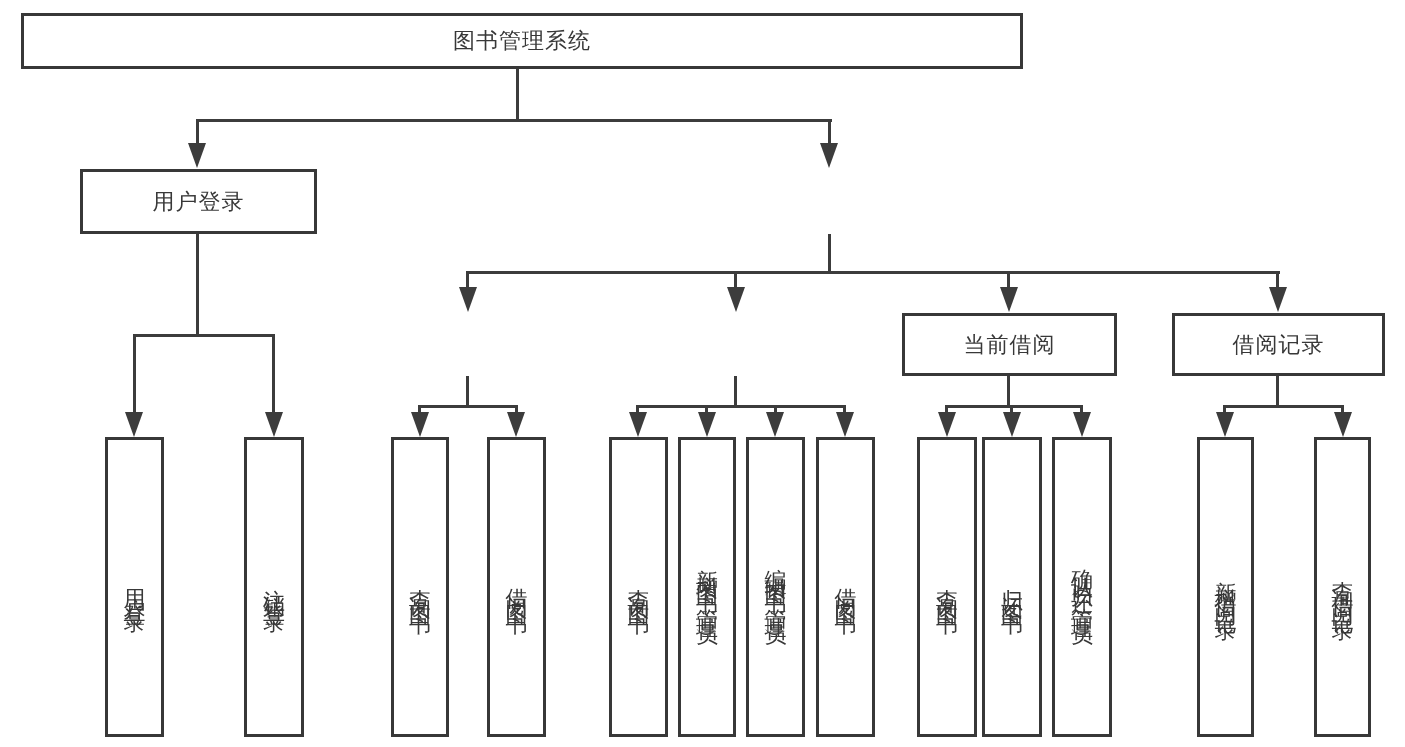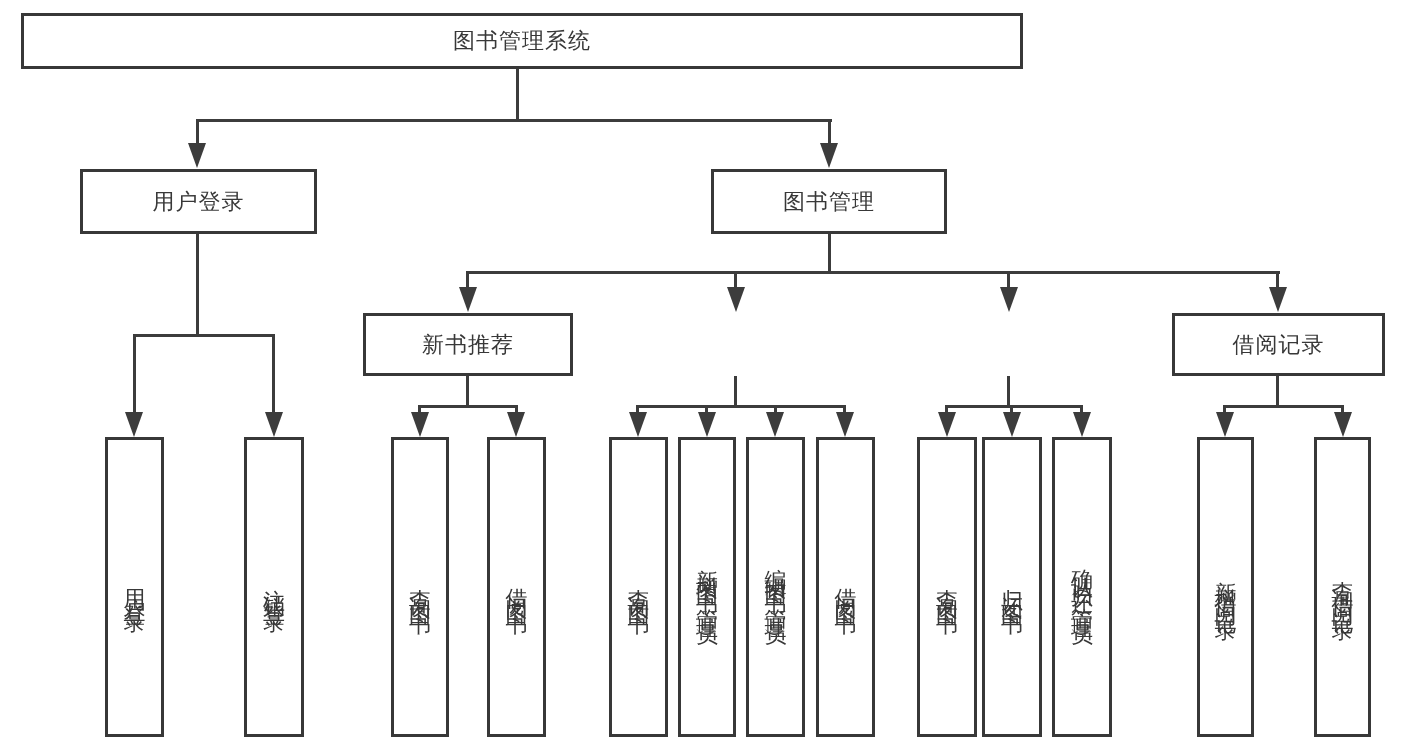--- a/index.html
+++ b/index.html
@@ -77,44 +77,41 @@
   <div class="line" style="left:196px; top:119px; width:636px; height:3px;"></div>
 
   <div class="line" style="left:196px; top:119px; width:3px; height:28px;"></div>
   <div class="line" style="left:828px; top:119px; width:3px; height:28px;"></div>
   <div class="arrow" style="left:188px; top:143px;"></div>
   <div class="arrow" style="left:820px; top:143px;"></div>
 
   <div class="box hbox" style="left:80px; top:169px; width:237px; height:65px;">
     <span>用户登录</span>
   </div>
-  <div class="box hbox" style="left:711px; top:169px; width:236px; height:65px;">
-    <span>图书管理</span>
-  </div>
 
   <div class="line" style="left:196px; top:234px; width:3px; height:103px;"></div>
   <div class="line" style="left:133px; top:334px; width:142px; height:3px;"></div>
   <div class="line" style="left:133px; top:334px; width:3px; height:80px;"></div>
   <div class="line" style="left:272px; top:334px; width:3px; height:80px;"></div>
   <div class="arrow" style="left:125px; top:412px;"></div>
   <div class="arrow" style="left:265px; top:412px;"></div>
 
   <div class="line" style="left:828px; top:234px; width:3px; height:39px;"></div>
   <div class="line" style="left:466px; top:271px; width:814px; height:3px;"></div>
   <div class="line" style="left:466px; top:271px; width:3px; height:18px;"></div>
   <div class="line" style="left:734px; top:271px; width:3px; height:18px;"></div>
   <div class="line" style="left:1007px; top:271px; width:3px; height:18px;"></div>
   <div class="line" style="left:1276px; top:271px; width:3px; height:18px;"></div>
   <div class="arrow" style="left:459px; top:287px;"></div>
   <div class="arrow" style="left:727px; top:287px;"></div>
   <div class="arrow" style="left:1000px; top:287px;"></div>
   <div class="arrow" style="left:1269px; top:287px;"></div>
 
-  <div class="box hbox" style="left:363px; top:313px; width:210px; height:63px;">
-    <span>新书推荐</span>
+  <div class="box hbox" style="left:902px; top:313px; width:215px; height:63px;">
+    <span>当前借阅</span>
   </div>
   <div class="box hbox" style="left:1172px; top:313px; width:213px; height:63px;">
     <span>借阅记录</span>
   </div>
 
   <div class="line" style="left:466px; top:376px; width:3px; height:31px;"></div>
   <div class="line" style="left:419px; top:405px; width:98px; height:3px;"></div>
   <div class="line" style="left:418px; top:405px; width:3px; height:10px;"></div>
   <div class="line" style="left:515px; top:405px; width:3px; height:10px;"></div>
   <div class="arrow" style="left:411px; top:412px;"></div>

